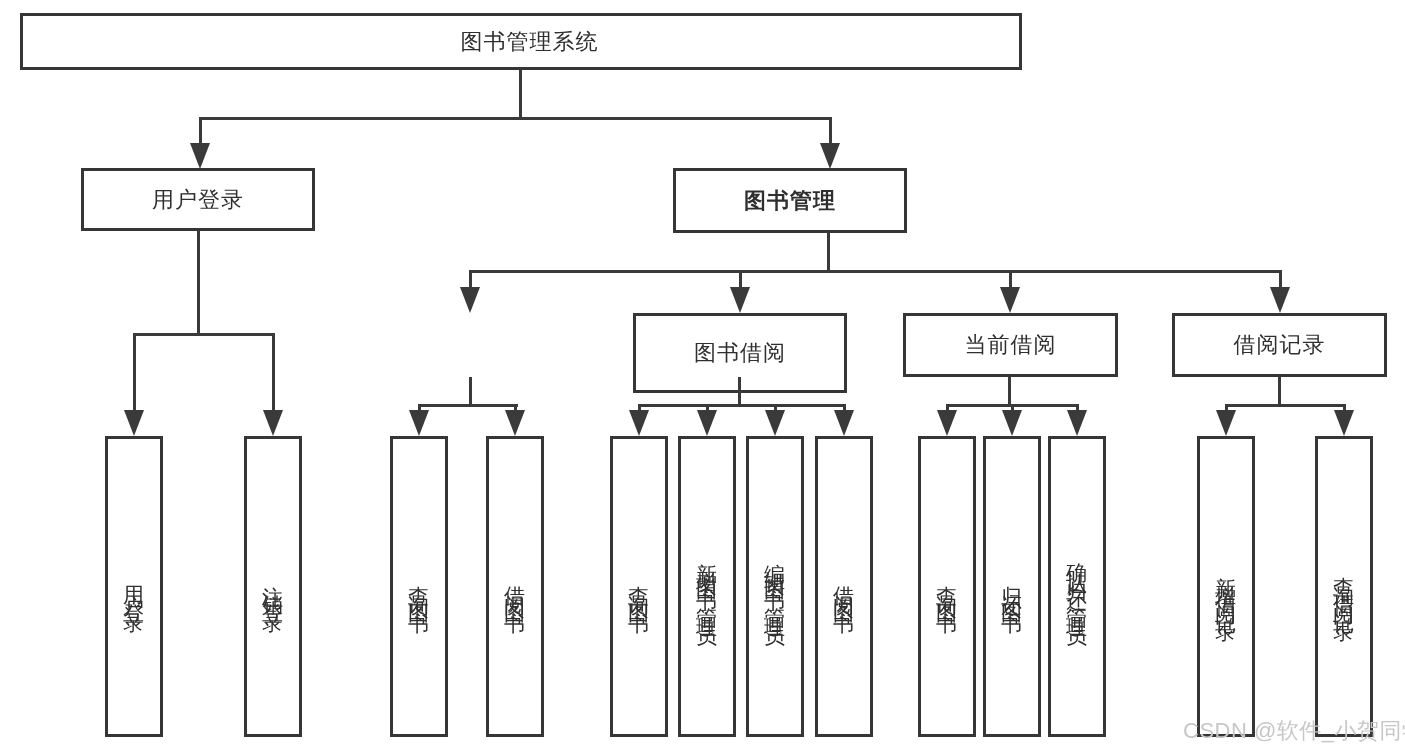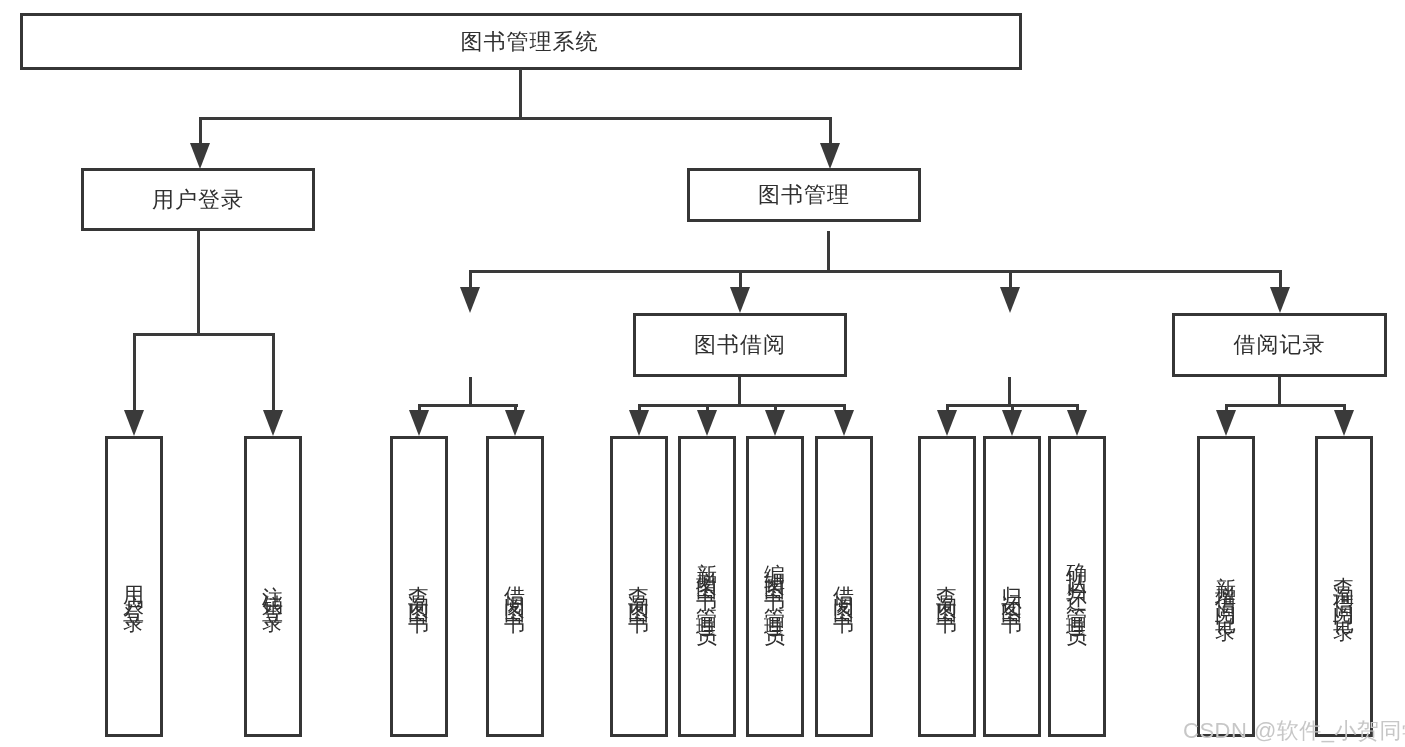--- a/index.html
+++ b/index.html
@@ -41,29 +41,32 @@
 <div class="canvas">
 
   <div class="hbox" style="left:20px; top:13px; width:1002px; height:57px;padding-left:17px;">
     <span>图书管理系统</span>
   </div>
 
   <div class="hbox" style="left:81px; top:168px; width:234px; height:63px;">
     <span>用户登录</span>
   </div>
 
-  <div class="hbox" style="left:687px; top:168px; width:234px; height:54px;">
+  <div class="hbox" style="left:673px; top:168px; width:234px; height:65px;font-weight:bold;">
     <span>图书管理</span>
   </div>
 
 
-  <div class="hbox" style="left:633px; top:313px; width:214px; height:64px;">
+  <div class="hbox" style="left:633px; top:313px; width:214px; height:80px;">
     <span>图书借阅</span>
   </div>
 
+  <div class="hbox" style="left:903px; top:313px; width:215px; height:64px;">
+    <span>当前借阅</span>
+  </div>
 
   <div class="hbox" style="left:1172px; top:313px; width:215px; height:64px;">
     <span>借阅记录</span>
   </div>
 
   <div class="vbox" style="left:105px;">
     <span>用户登录</span>
   </div>
   <div class="vbox" style="left:244px;">
     <span>注销登录</span>

